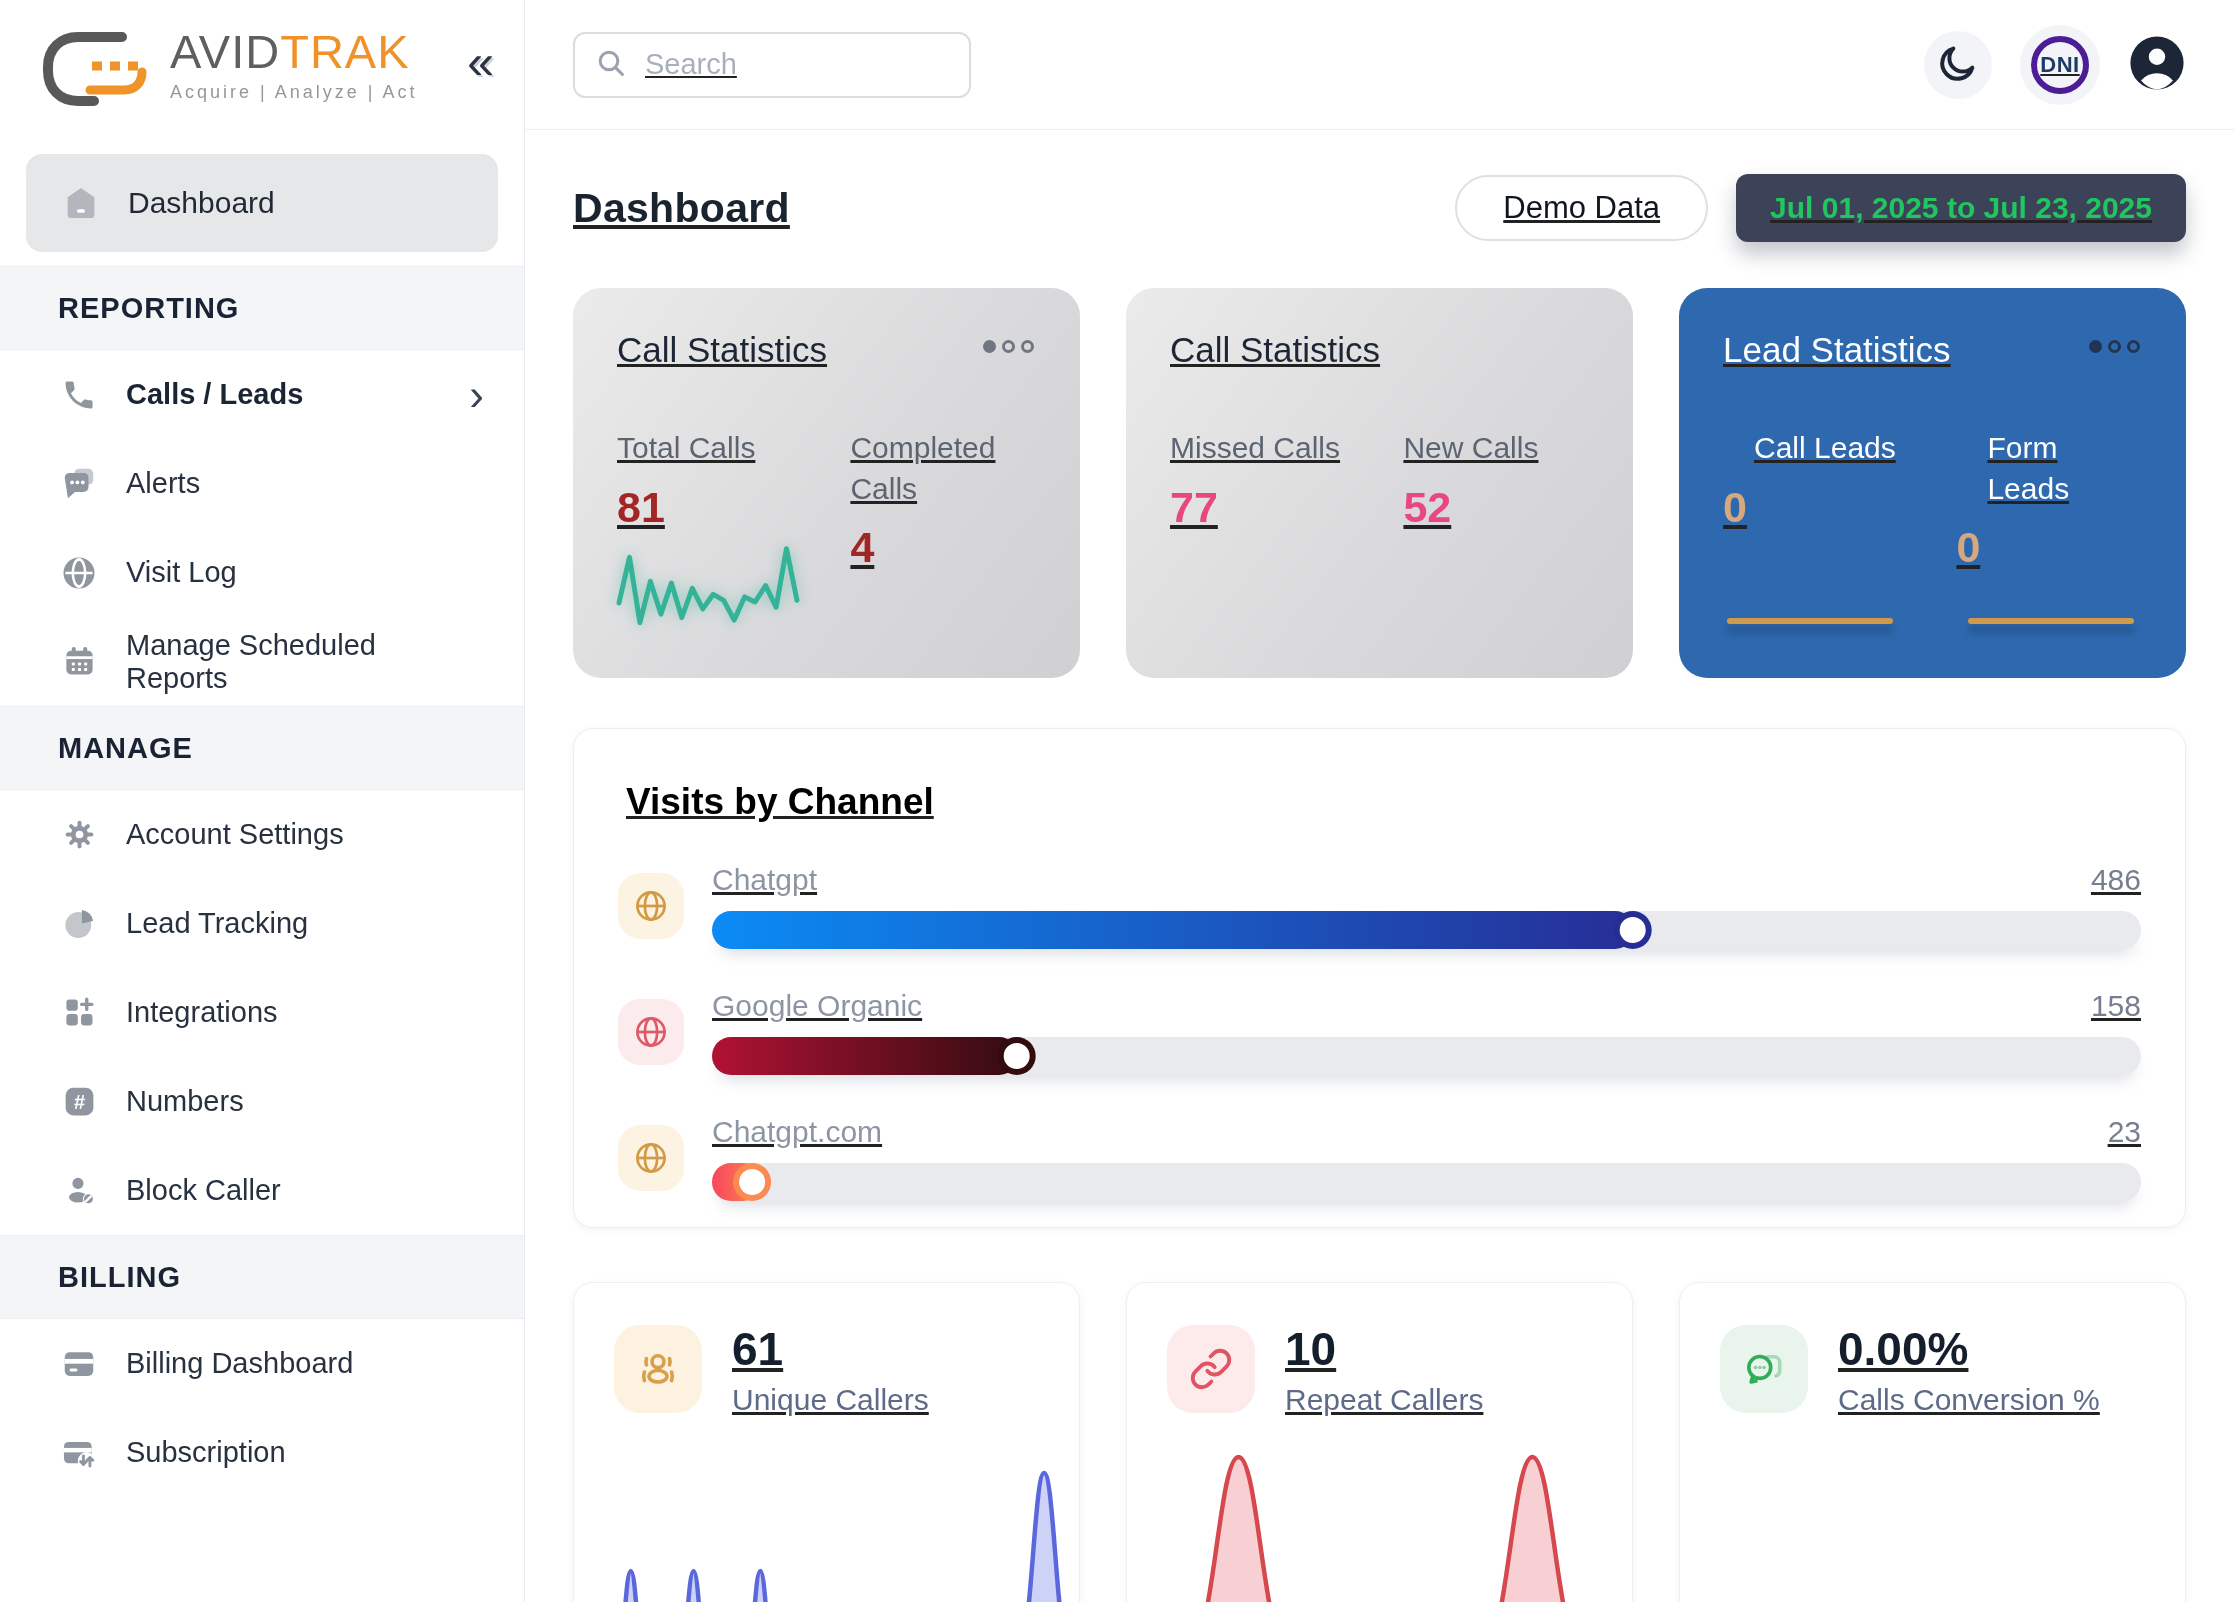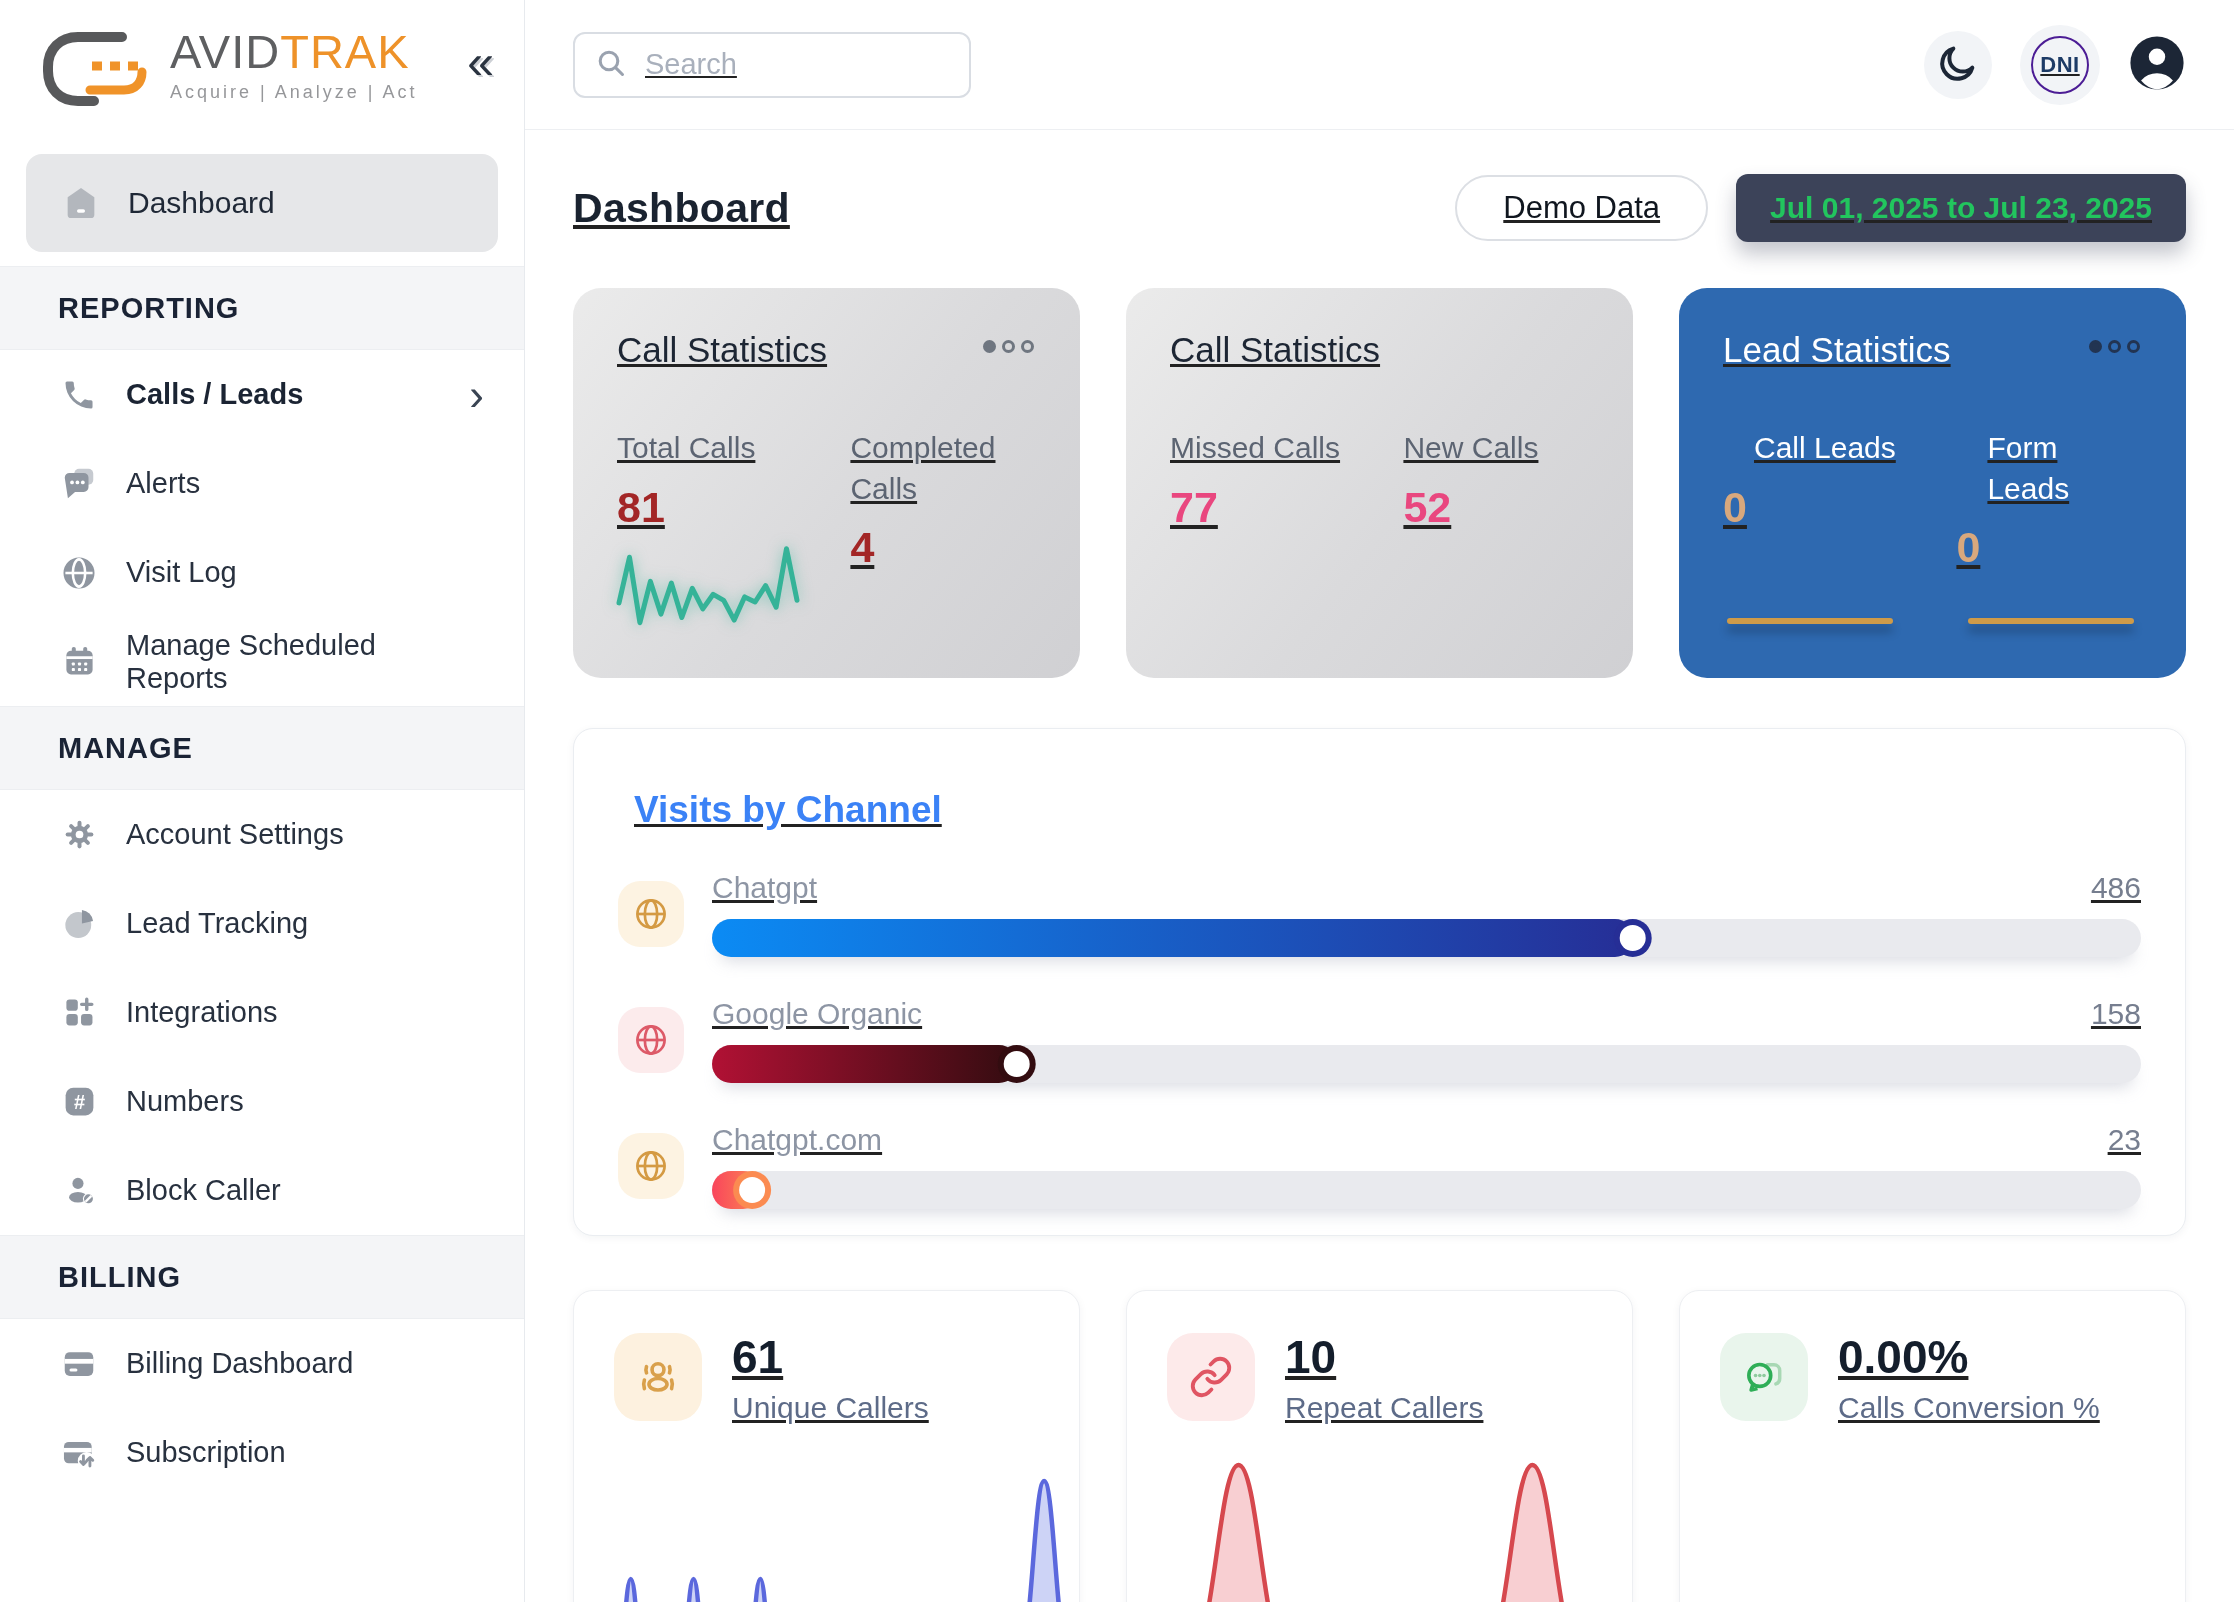--- a/index.html
+++ b/index.html
@@ -25,21 +25,21 @@
   .band { height:84px; display:flex; align-items:center; padding:0 58px; background:#f4f5f7; border-top:1px solid #eceef1; border-bottom:1px solid #eceef1; font-weight:bold; font-size:29px; color:#1a2335; letter-spacing:1px; }
   
   .main { flex:1; display:flex; flex-direction:column; height:100%;text-decoration:underline; }
   .topbar { height:130px; border-bottom:1px solid #edeff2; display:flex; align-items:center; padding:0 48px; flex:none; }
   .search-box { width:398px; height:66px; border:2px solid #d9dde3; border-radius:12px; display:flex; align-items:center; padding:0 20px; gap:16px; background:#fff; }
   .search-box input { border:none; outline:none; font-size:29px; color:#3c4452; width:100%; background:transparent; font-family:inherit; }
   .search-box input::placeholder { color:#a9b0bc; }
   .top-actions { margin-left:auto; display:flex; align-items:center; gap:28px; }
   .icon-circle { width:68px; height:68px; border-radius:50%; background:#f2f4f7; display:flex; align-items:center; justify-content:center; border:none; cursor:pointer; padding:0; }
   .dni-circle { width:80px; height:80px; }
-  .dni-inner { width:58px; height:58px; border:2px solid #4c1d95; border-radius:50%; display:flex; align-items:center; justify-content:center; font-weight:bold; font-size:22px; color:#1d3b66; letter-spacing:.5px; }
+  .dni-inner { width:58px; height:58px; border:6px solid #4c1d95; border-radius:50%; display:flex; align-items:center; justify-content:center; font-weight:bold; font-size:22px; color:#1d3b66; letter-spacing:.5px; }
   .avatar-btn { background:none; border:none; padding:0; cursor:pointer; display:flex; }
   .content { padding:44px 48px 0; flex:1; }
   .page-head { display:flex; align-items:center; }
   .page-title { font-size:41px; font-weight:600; color:#1a2330; margin:0; letter-spacing:.3px; }
   .head-actions { margin-left:auto; display:flex; gap:28px; align-items:center; }
   .demo-btn { height:66px; padding:0 46px; border:2px solid #dcdfe4; border-radius:999px; font-size:31px; color:#10161f; background:#fff; display:flex; align-items:center; cursor:pointer; font-family:inherit; }
   .date-pill { height:68px; padding:0 34px; background:#3c4359; border-radius:12px; color:#22c55e; font-weight:bold; font-size:30px; display:flex; align-items:center; box-shadow:0 12px 20px rgba(60,67,89,.30); cursor:pointer; border:none; font-family:inherit; }
   
   .stats-row { display:grid; grid-template-columns:repeat(3,1fr); gap:46px; margin-top:46px; }
   .stat-card { height:390px; border-radius:28px; padding:42px 44px; position:relative; }
@@ -54,21 +54,21 @@
   .stat-card.blue .dot.filled { background:#223452; }
   .metrics { display:grid; grid-template-columns:1.15fr 1fr; margin-top:58px; column-gap:20px; }
   .m-label { font-size:30px; color:#5c6472; line-height:1.35; }
   .stat-card.blue .m-label { color:#fff;margin-left:31px; }
   .m-value { font-size:43px; font-weight:bold; margin-top:14px; }
   .spark { position:absolute; left:42px; bottom:34px; filter:drop-shadow(0 0 7px rgba(53,179,152,.5)); }
   .underline-bar { position:absolute; bottom:54px; width:166px; height:6px; border-radius:3px; background:#cf9b49; box-shadow:0 8px 10px rgba(0,0,0,.28); }
   .u1 { left:48px; } .u2 { left:57%; }
   
   .panel { margin-top:50px; background:#fff; border:1px solid #eaedf1; border-radius:20px; box-shadow:0 2px 8px rgba(25,35,60,.05); padding:44px 44px 26px; }
-  .panel-title { font-size:37px; font-weight:600; color:#3b82f6; margin:16px; }
+  .panel-title { font-size:37px; font-weight:600; color:#000000; margin:8px; }
   .channel-row { display:flex; margin-top:40px; align-items:center; }
   .ch-icon { width:66px; height:66px; border-radius:22px; display:flex; align-items:center; justify-content:center; flex:none; margin-right:28px; }
   .ch-body { flex:1; }
   .ch-line { display:flex; align-items:baseline; }
   .ch-label { font-size:30px; color:#8d95a4; }
   .ch-value { margin-left:auto; font-size:30px; color:#767e8f; }
   .track { margin-top:14px; height:38px; background:#e9eaee; border-radius:19px; position:relative; box-shadow:0 12px 16px -8px rgba(170,175,190,.45); }
   .fill { height:100%; border-radius:19px; position:relative; }
   .knob { position:absolute; left:100%; top:50%; width:26px; height:26px; background:#fff; border-radius:50%; }
   

